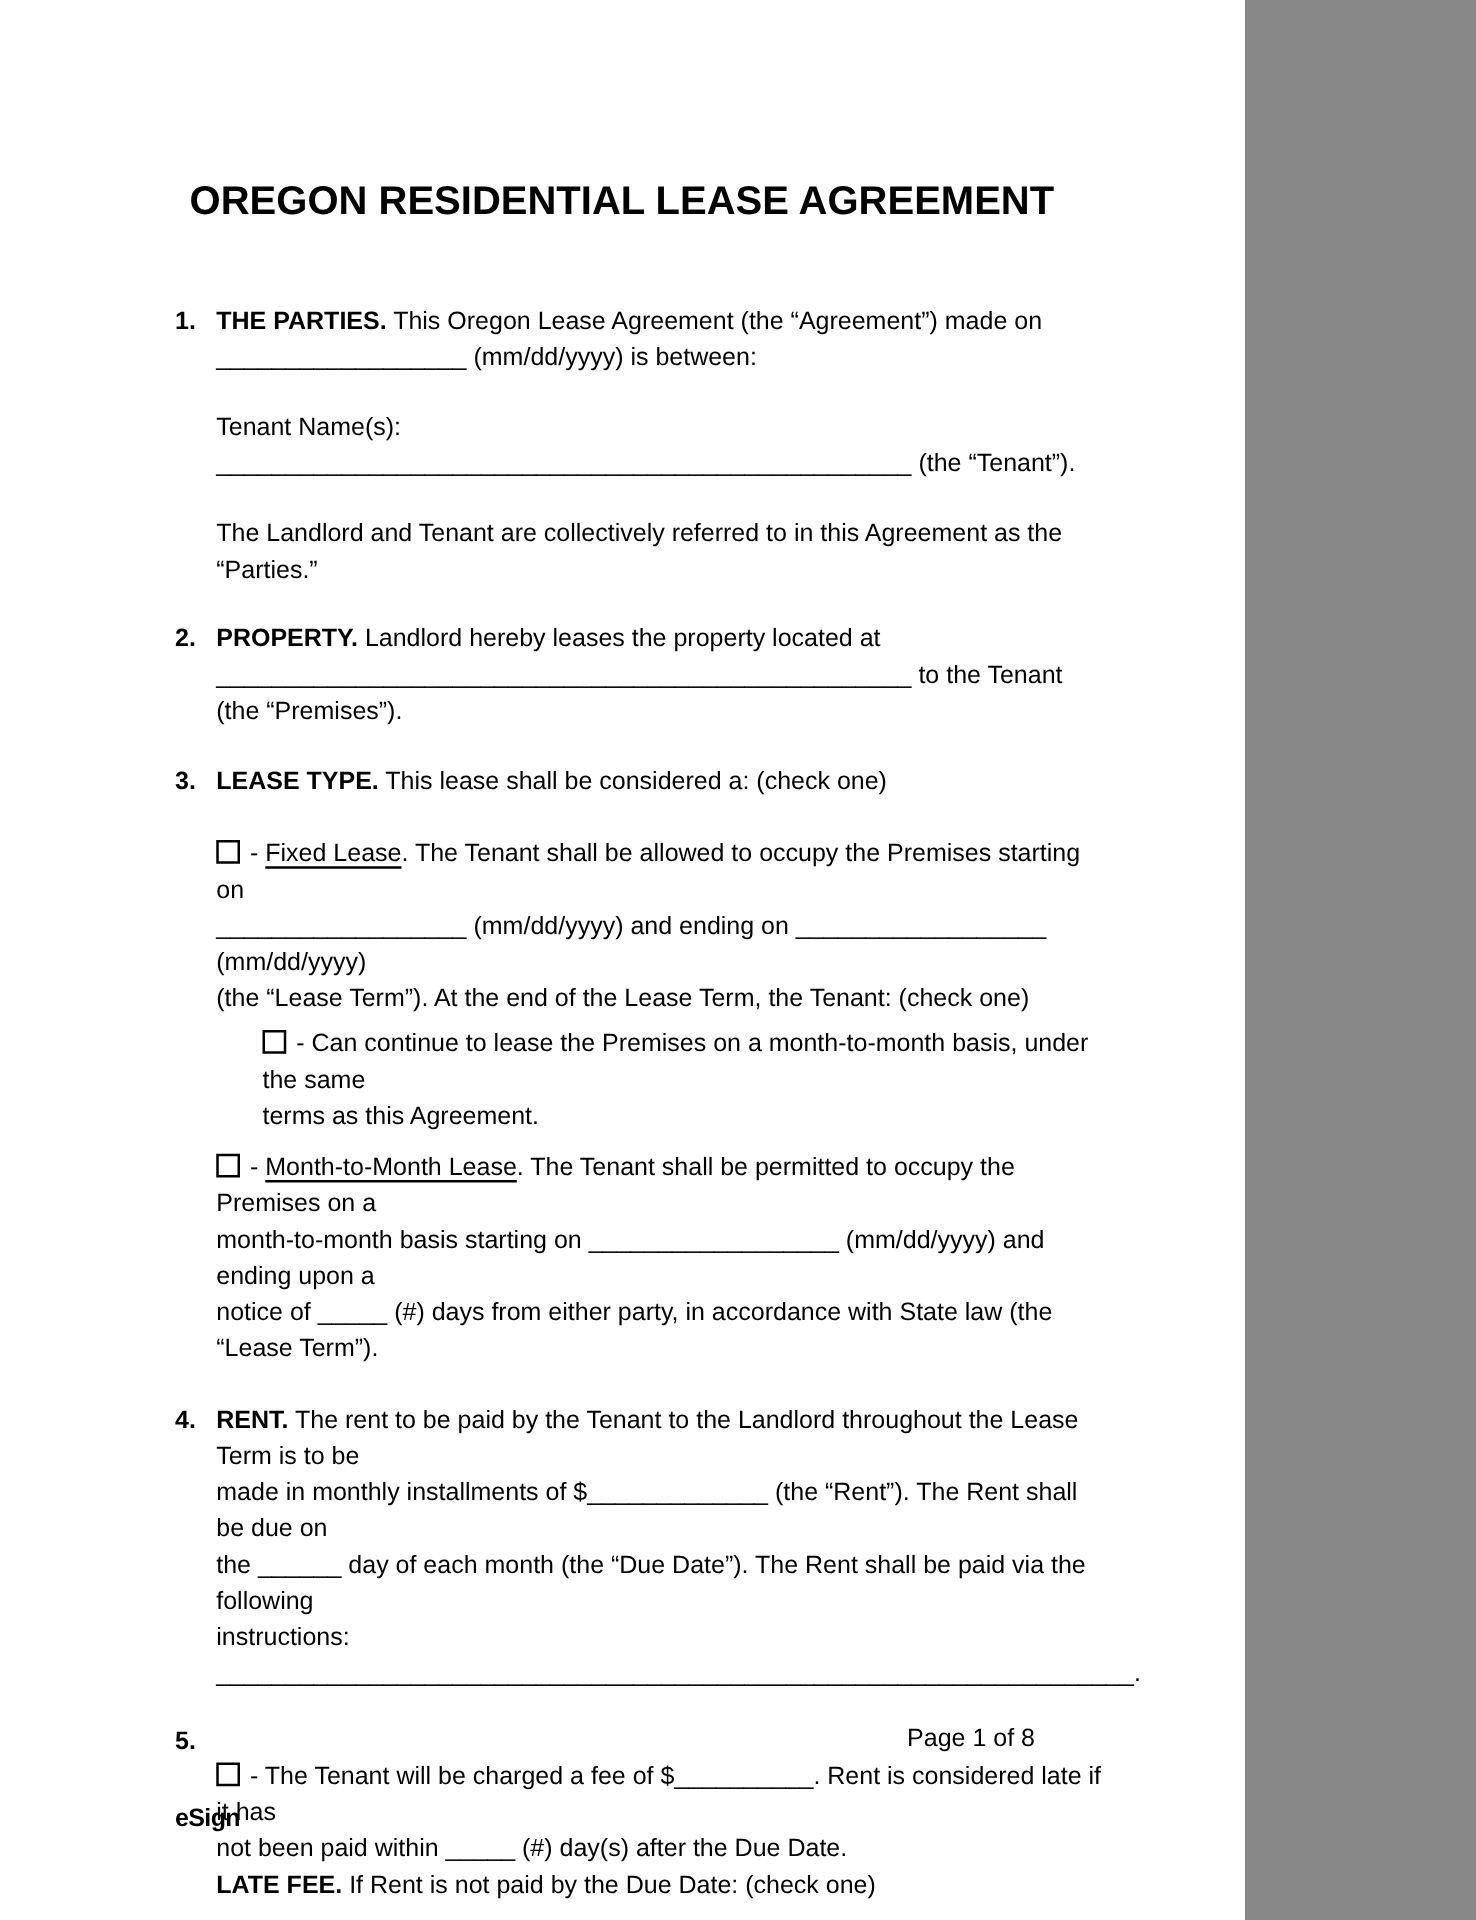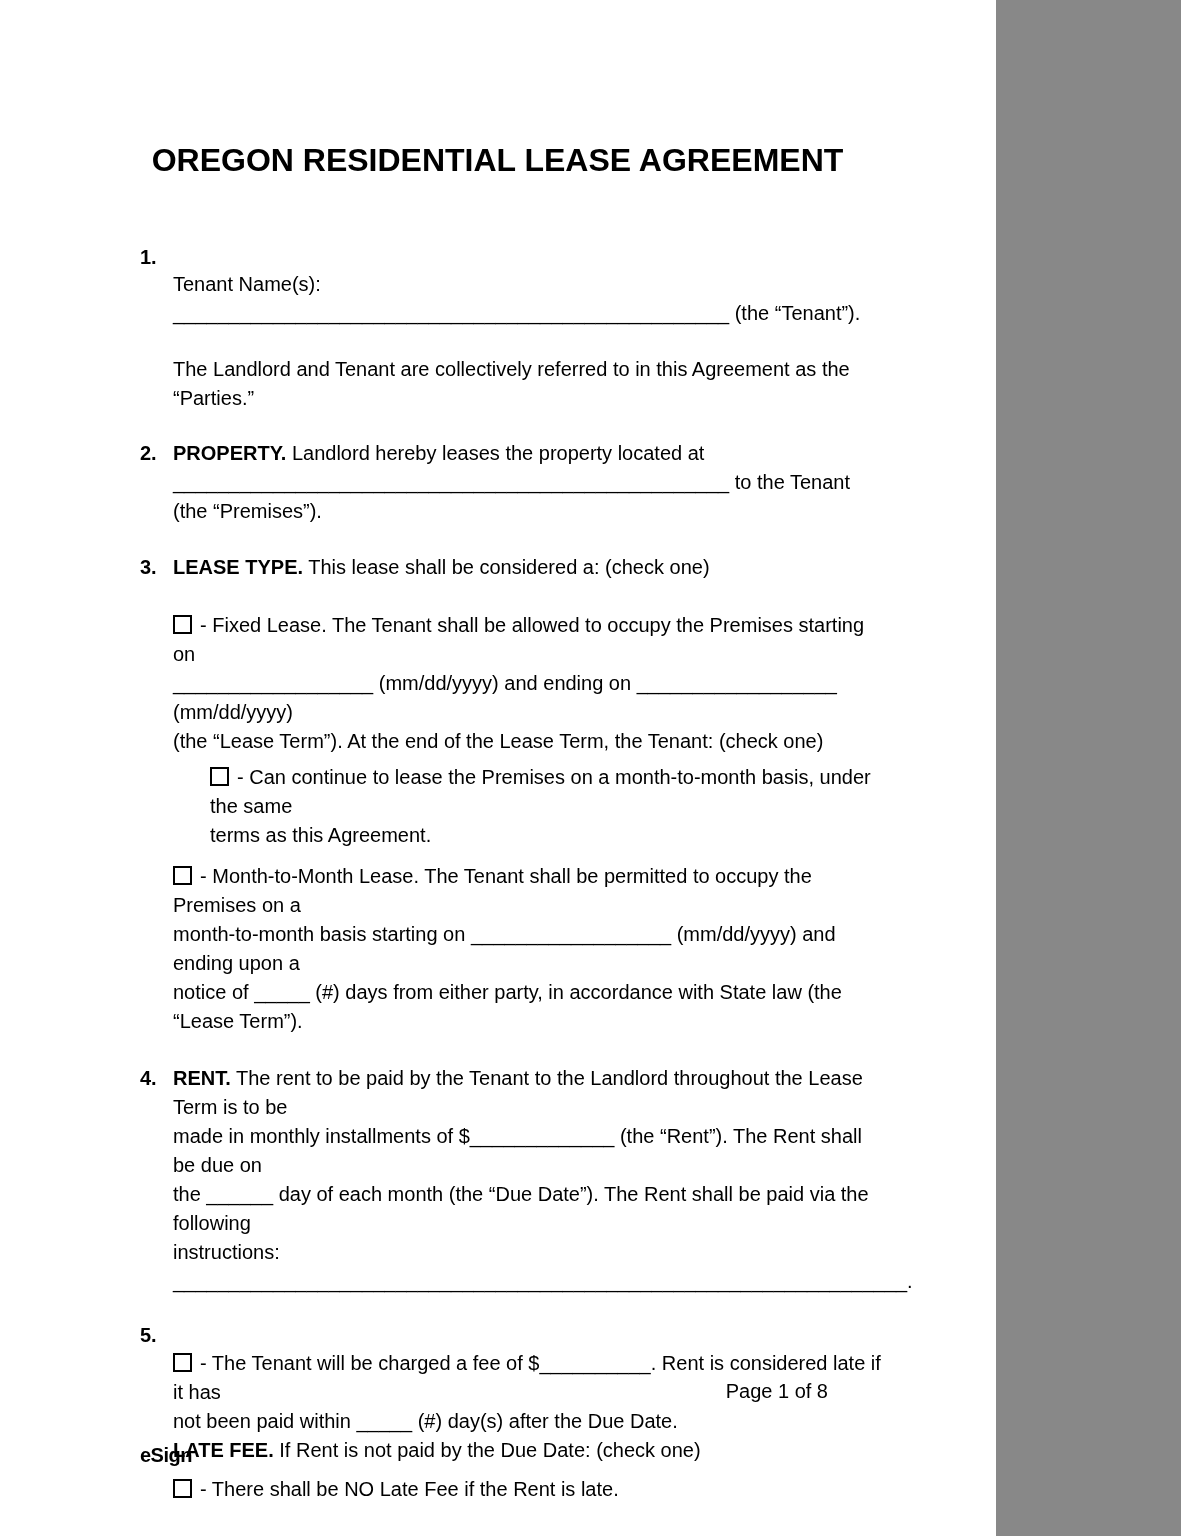--- a/index.html
+++ b/index.html
@@ -10,39 +10,41 @@
   }
   h1.doc-title{
     font-size:32px;line-height:36px;font-weight:bold;text-align:center;
     margin:142px 0 0 0;position:relative;left:-13px;white-space:nowrap;
   }
   .sec{display:flex;align-items:flex-start;}
   .num{width:33px;flex-shrink:0;font-weight:bold;}
   .content{flex:1;min-width:0;}
   .para{margin:0;white-space:pre-wrap;}
   .para b{font-weight:bold;}
-  .ul{text-underline-offset:4px;text-decoration-thickness:2px;}
+  .ul{text-decoration:underline;text-underline-offset:4px;text-decoration-thickness:2px;}
   .cb{
     display:inline-block;width:15px;height:15px;border:2px solid #000;background:#fff;
     margin-right:8px;vertical-align:-2px;cursor:pointer;
   }
   .subopt{margin-left:37px;}
   .footer-brand{position:absolute;left:140px;top:1436px;font-size:20px;line-height:38px;font-weight:bold;letter-spacing:-0.5px;}
   .footer-page{position:absolute;right:168px;top:1377px;font-size:20px;line-height:28px;}
 </style>
 </head>
 <body>
 
 <div class="page">
 
   <h1 class="doc-title">OREGON RESIDENTIAL LEASE AGREEMENT</h1>
 
   <div class="sec" style="margin-top:65px">
     <div class="num">1.</div>
     <div class="content">
+      <p class="para"><b>THE PARTIES.</b><span> This Oregon Lease Agreement (the “Agreement”) made on
+__________________ (mm/dd/yyyy) is between:</span></p>
       <p class="para" style="margin-top:27px">Tenant Name(s): __________________________________________________ (the “Tenant”).</p>
       <p class="para" style="margin-top:27px">The Landlord and Tenant are collectively referred to in this Agreement as the “Parties.”</p>
     </div>
   </div>
 
   <div class="sec" style="margin-top:26px">
     <div class="num">2.</div>
     <div class="content">
       <p class="para"><b>PROPERTY.</b><span> Landlord hereby leases the property located at
 __________________________________________________ to the Tenant (the “Premises”).</span></p>

